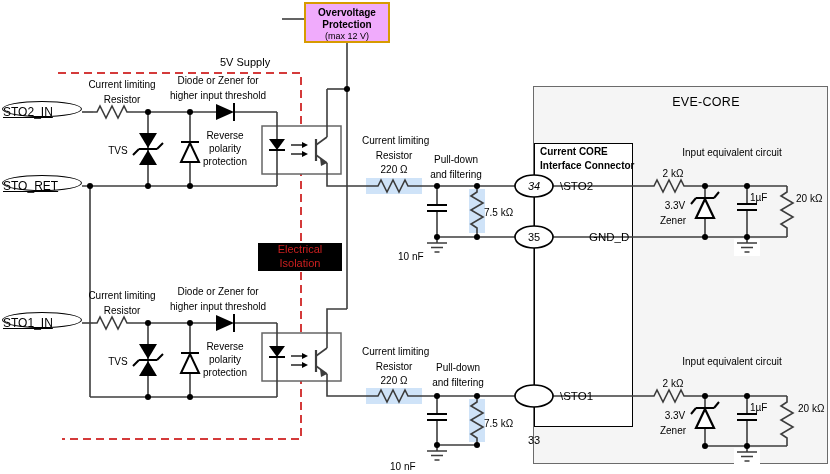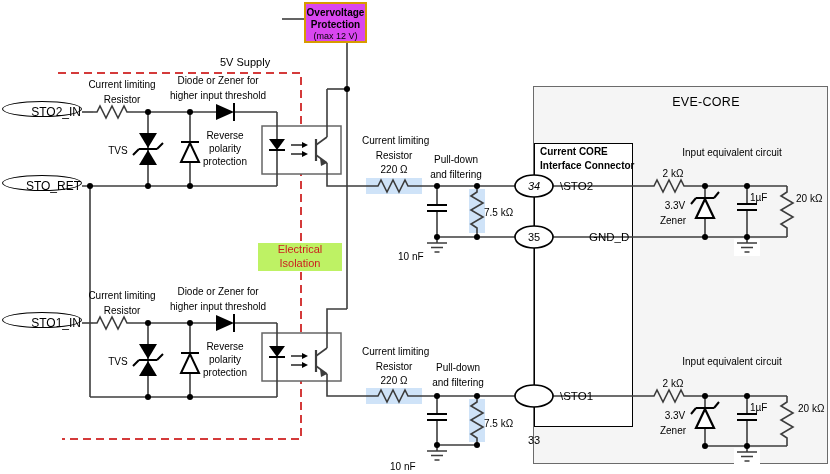--- a/index.html
+++ b/index.html
@@ -3,32 +3,32 @@
 <meta charset="utf-8">
 <style>
   html,body{margin:0;padding:0;background:#fff;}
   #stage{position:relative;width:830px;height:474px;background:#fff;
          font-family:"Liberation Sans",sans-serif;overflow:hidden;}
   .t{position:absolute;color:#000;font-size:10px;line-height:1.15;white-space:nowrap;}
   .ctr{text-align:center;}
   .rt{margin-top:48px;}
   .b{font-weight:bold;}
   .oval{position:absolute;width:80px;height:16px;border:1.6px solid #000;border-radius:50%;
-        background:#fff;text-align:right;line-height:20px;font-size:12px;box-sizing:border-box;}
+        background:#fff;text-align:left;line-height:20px;font-size:12px;box-sizing:border-box;text-decoration:underline;}
   #eve-box{position:absolute;left:533px;top:86px;width:295px;height:378px;
            background:#f5f5f5;border:1px solid #6b6b6b;box-sizing:border-box;}
   #conn-box{position:absolute;left:534px;top:143px;width:99px;height:284px;
             background:#ffffff;border:1px solid #000;box-sizing:border-box;}
-  #ovp-box{position:absolute;left:304px;top:2px;width:63px;height:41px;
-           background:#d946ef;border:2px solid #d79b00;box-sizing:border-box;text-align:center;}
+  #ovp-box{position:absolute;left:304px;top:2px;width:86px;height:41px;
+           background:#f0abfc;border:2px solid #d79b00;box-sizing:border-box;text-align:center;}
   #ovp-box .l1{position:absolute;left:0;right:0;top:3px;font-size:10px;font-weight:bold;}
   #ovp-box .l2{position:absolute;left:0;right:0;top:15px;font-size:10px;font-weight:bold;}
   #ovp-box .l3{position:absolute;left:0;right:0;top:27px;font-size:9px;}
   #iso-label{position:absolute;left:258px;top:243px;width:84px;text-align:center;
-             color:#cc1f1f;font-size:11px;background:#bef264;line-height:1.25;}
+             color:#cc1f1f;font-size:11px;background:#000000;line-height:1.25;}
   #svgwrap{position:absolute;left:0;top:0;width:830px;height:474px;}
   .pinnum{font-size:11px;}
   .pinlbl{font-size:11.5px;}
   .title12{font-size:10px;}
   .evetitle{font-size:12.5px;letter-spacing:.3px;}
 </style>
 </head>
 <body>
 
 <div id="stage">

